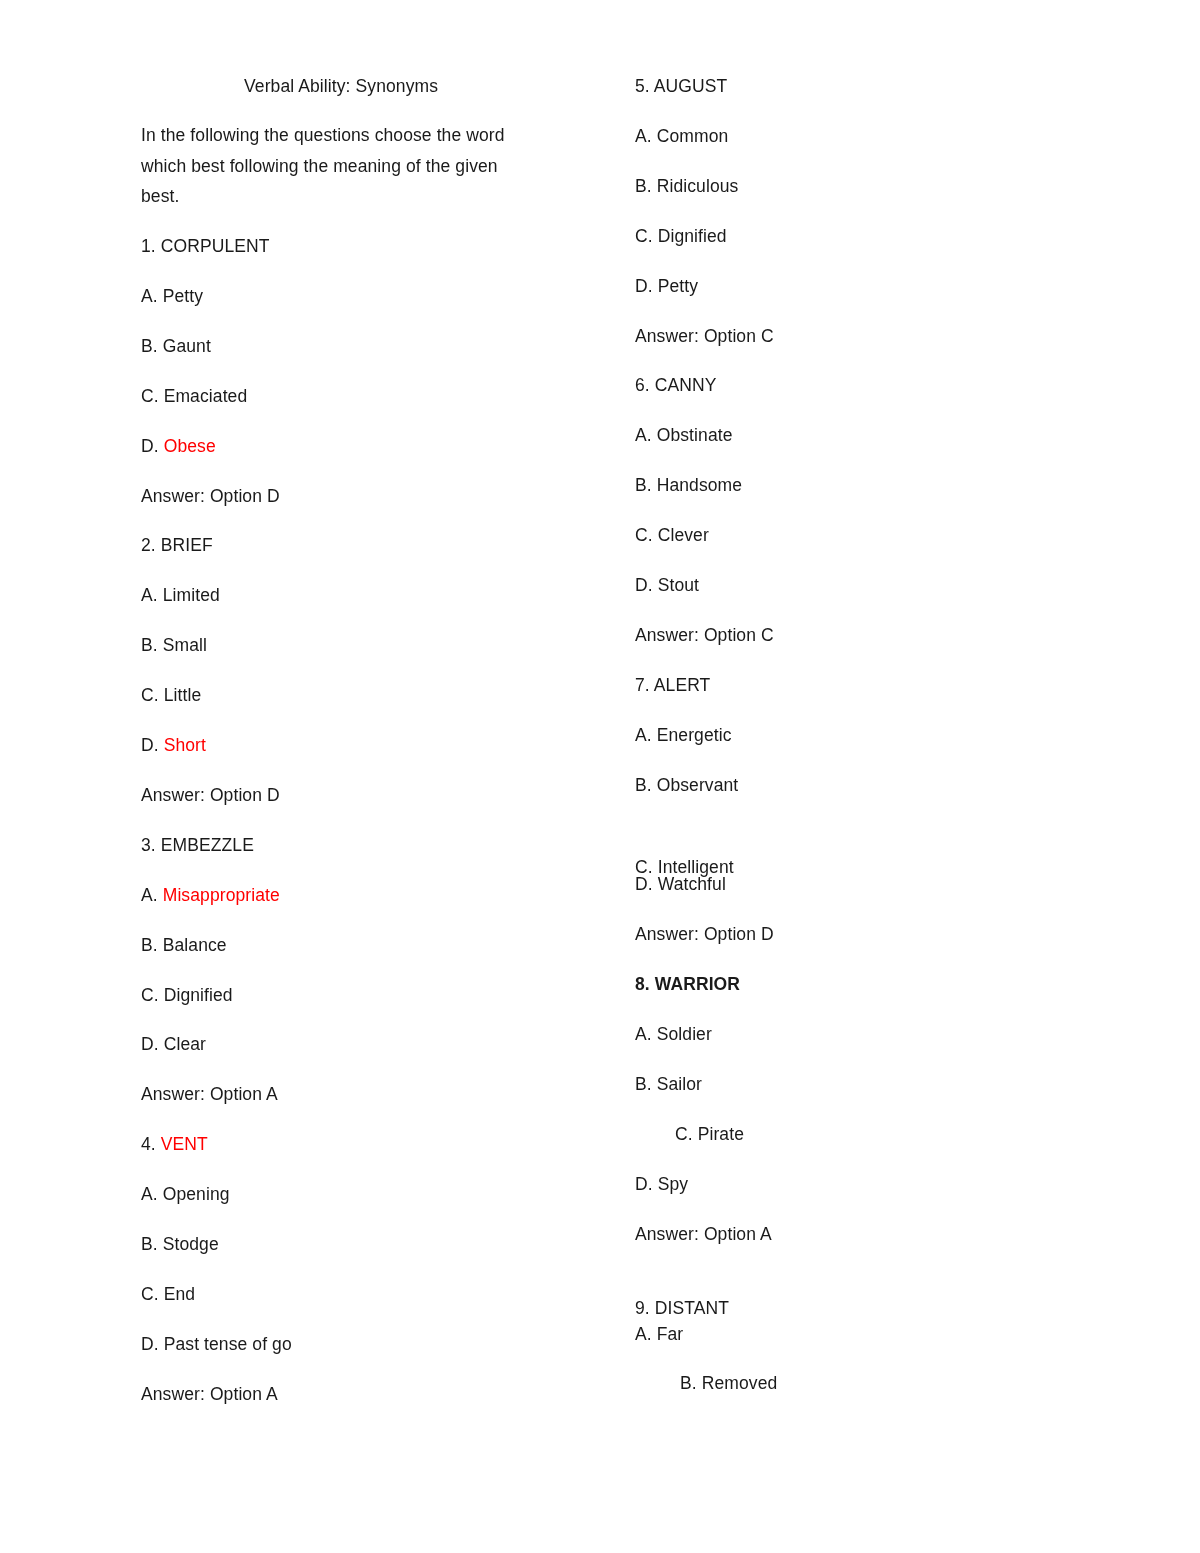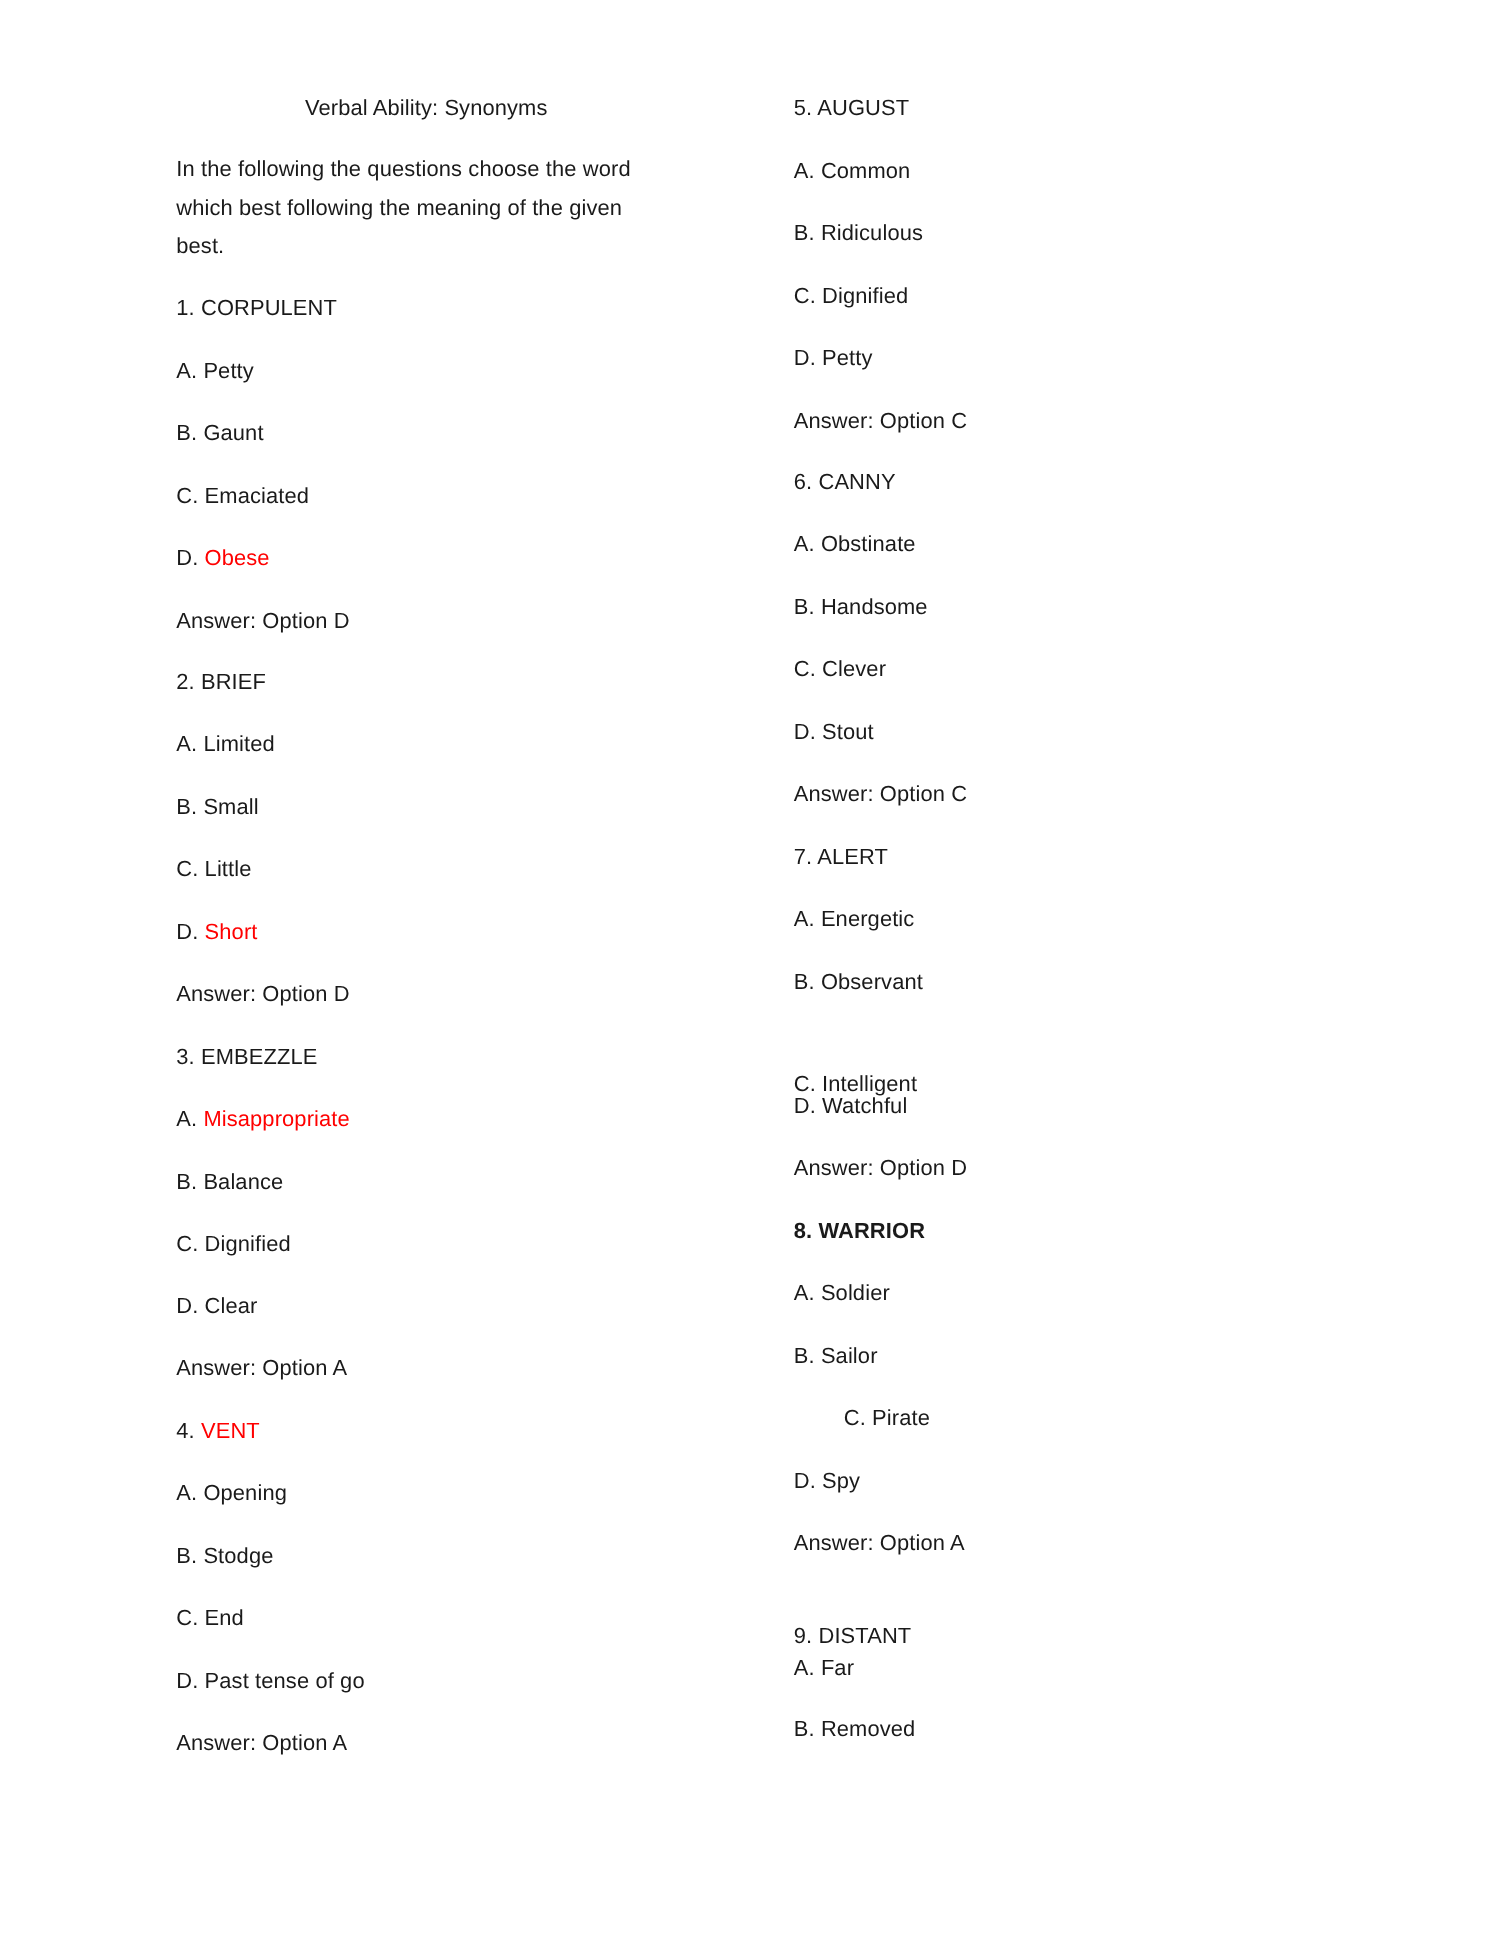--- a/index.html
+++ b/index.html
@@ -68,14 +68,14 @@
     <div class="line" style="top: 873.4px;"><span>D. </span><span>Watchful</span></div>
     <div class="line" style="top: 923.3px;">Answer: Option D</div>
     <div class="line" style="top: 973.2px; font-weight: bold;"><span>8. </span><span>WARRIOR</span></div>
     <div class="line" style="top: 1023.1px;"><span>A. </span><span>Soldier</span></div>
     <div class="line" style="top: 1073px;"><span>B. </span><span>Sailor</span></div>
     <div class="line" style="top: 1122.9px; margin-left: 40px;"><span>C. </span><span>Pirate</span></div>
     <div class="line" style="top: 1172.8px;"><span>D. </span><span>Spy</span></div>
     <div class="line" style="top: 1222.7px;">Answer: Option A</div>
     <div class="line" style="top: 1297px;"><span>9. </span><span>DISTANT</span></div>
     <div class="line" style="top: 1322.5px;"><span>A. </span><span>Far</span></div>
-    <div class="line" style="top: 1372.4px;"><span>B. </span><span>Removed</span></div>
+    <div class="line" style="top: 1372.4px; margin-left: 45px;"><span>B. </span><span>Removed</span></div>
   </div>
 
 </body></html>

